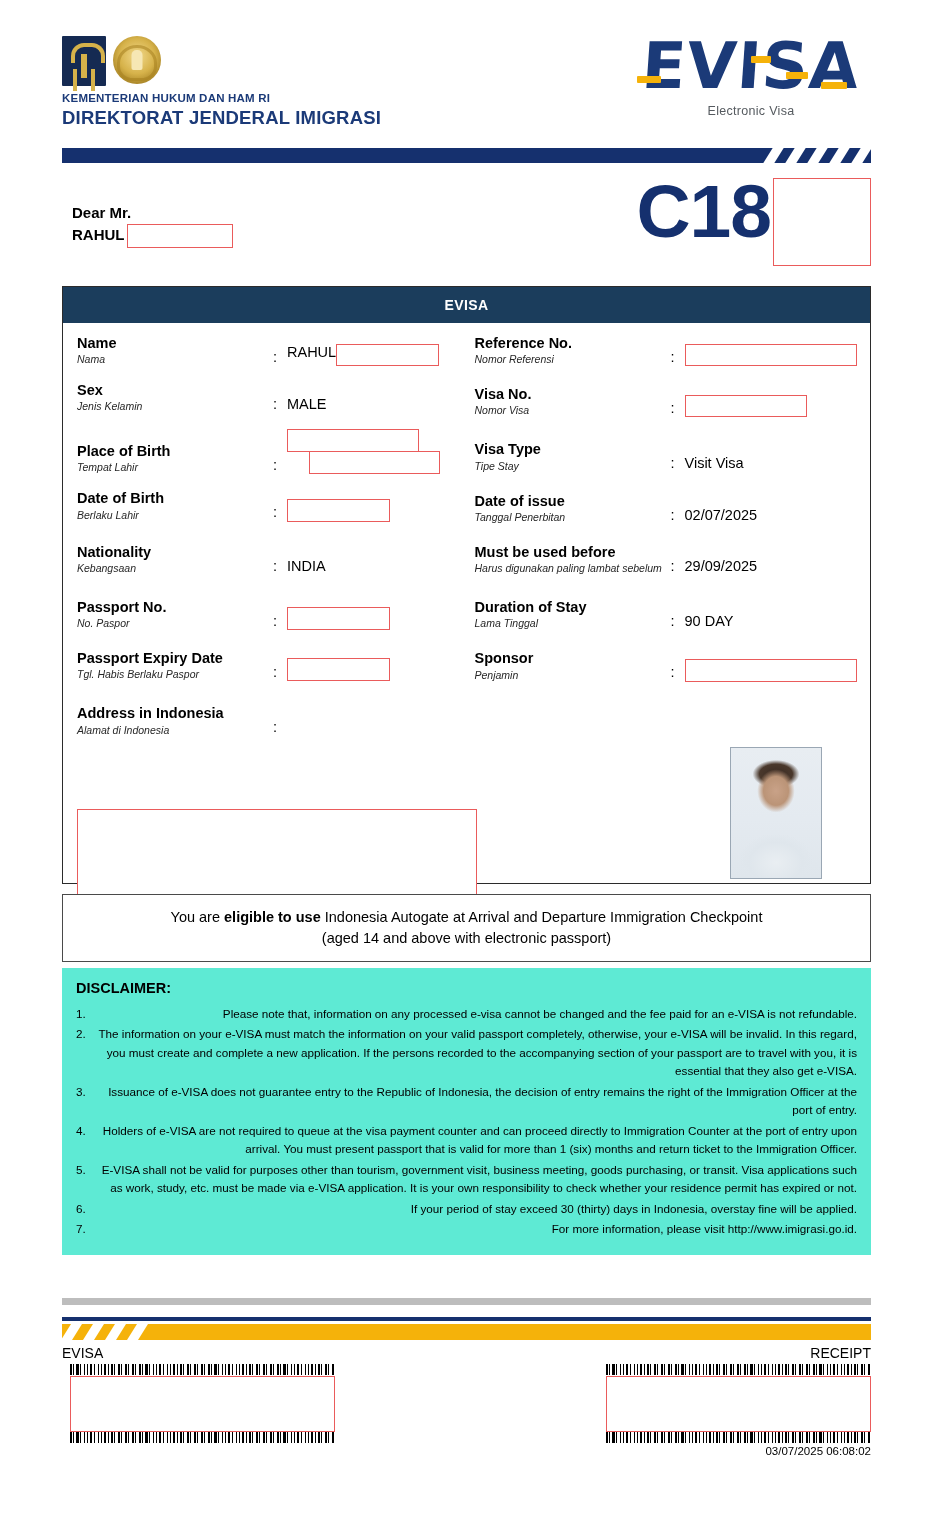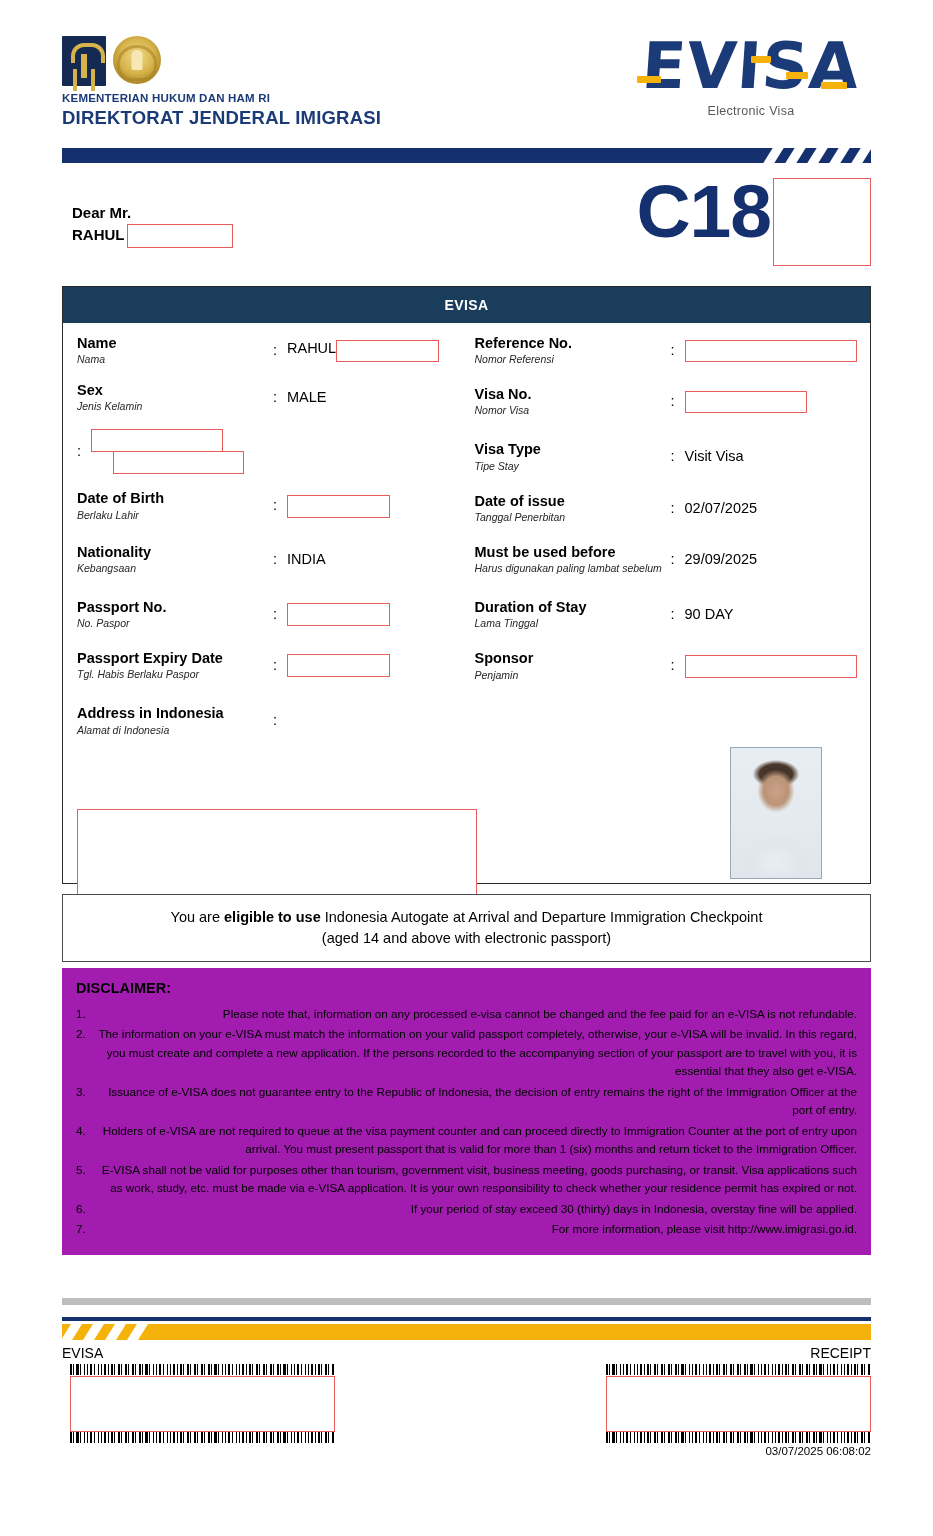--- a/index.html
+++ b/index.html
@@ -219,21 +219,21 @@
     box-sizing: border-box;
   }
   .col {
     box-sizing: border-box;
   }
   .col-left { width: 50%; padding-left: 14px; }
   .col-right { width: 50%; padding-left: 8px; }
 
   .field {
     display: flex;
-    align-items: center;
+    align-items: flex-end;
     margin-bottom: 16px;
   }
   .field-labels {
     width: 196px;
     flex: 0 0 196px;
   }
   .f-en {
     font-size: 14.5px;
     font-weight: bold;
     line-height: 1.18;
@@ -305,21 +305,21 @@
     line-height: 1.45;
     padding: 12px 20px;
     background: #fff;
   }
 
   
   .disclaimer {
     position: absolute;
     left: 62px; top: 968px;
     width: 809px;
-    background: #a21caf;
+    background: #5eead4;
     box-sizing: border-box;
     padding: 12px 14px 14px 14px;
   }
   .disclaimer-title {
     font-size: 14.5px;
     font-weight: bold;
     margin-bottom: 9px;
   }
   .disclaimer-list {
     margin: 0;
@@ -471,20 +471,24 @@
         <div class="field">
           <div class="field-labels">
             <div class="f-en">Sex</div>
             <div class="f-id">Jenis Kelamin</div>
           </div>
           <div class="field-colon">:</div>
           <div class="field-value">MALE</div>
         </div>
 
         <div class="field">
+          <div class="field-labels">
+            <div class="f-en">Place of Birth</div>
+            <div class="f-id">Tempat Lahir</div>
+          </div>
           <div class="field-colon">:</div>
           <div class="field-value">
             <span class="redact r-pob1" style="display:block;"></span>
             <span class="redact r-pob2" style="display:block;"></span>
           </div>
         </div>
 
         <div class="field">
           <div class="field-labels">
             <div class="f-en">Date of Birth</div>

